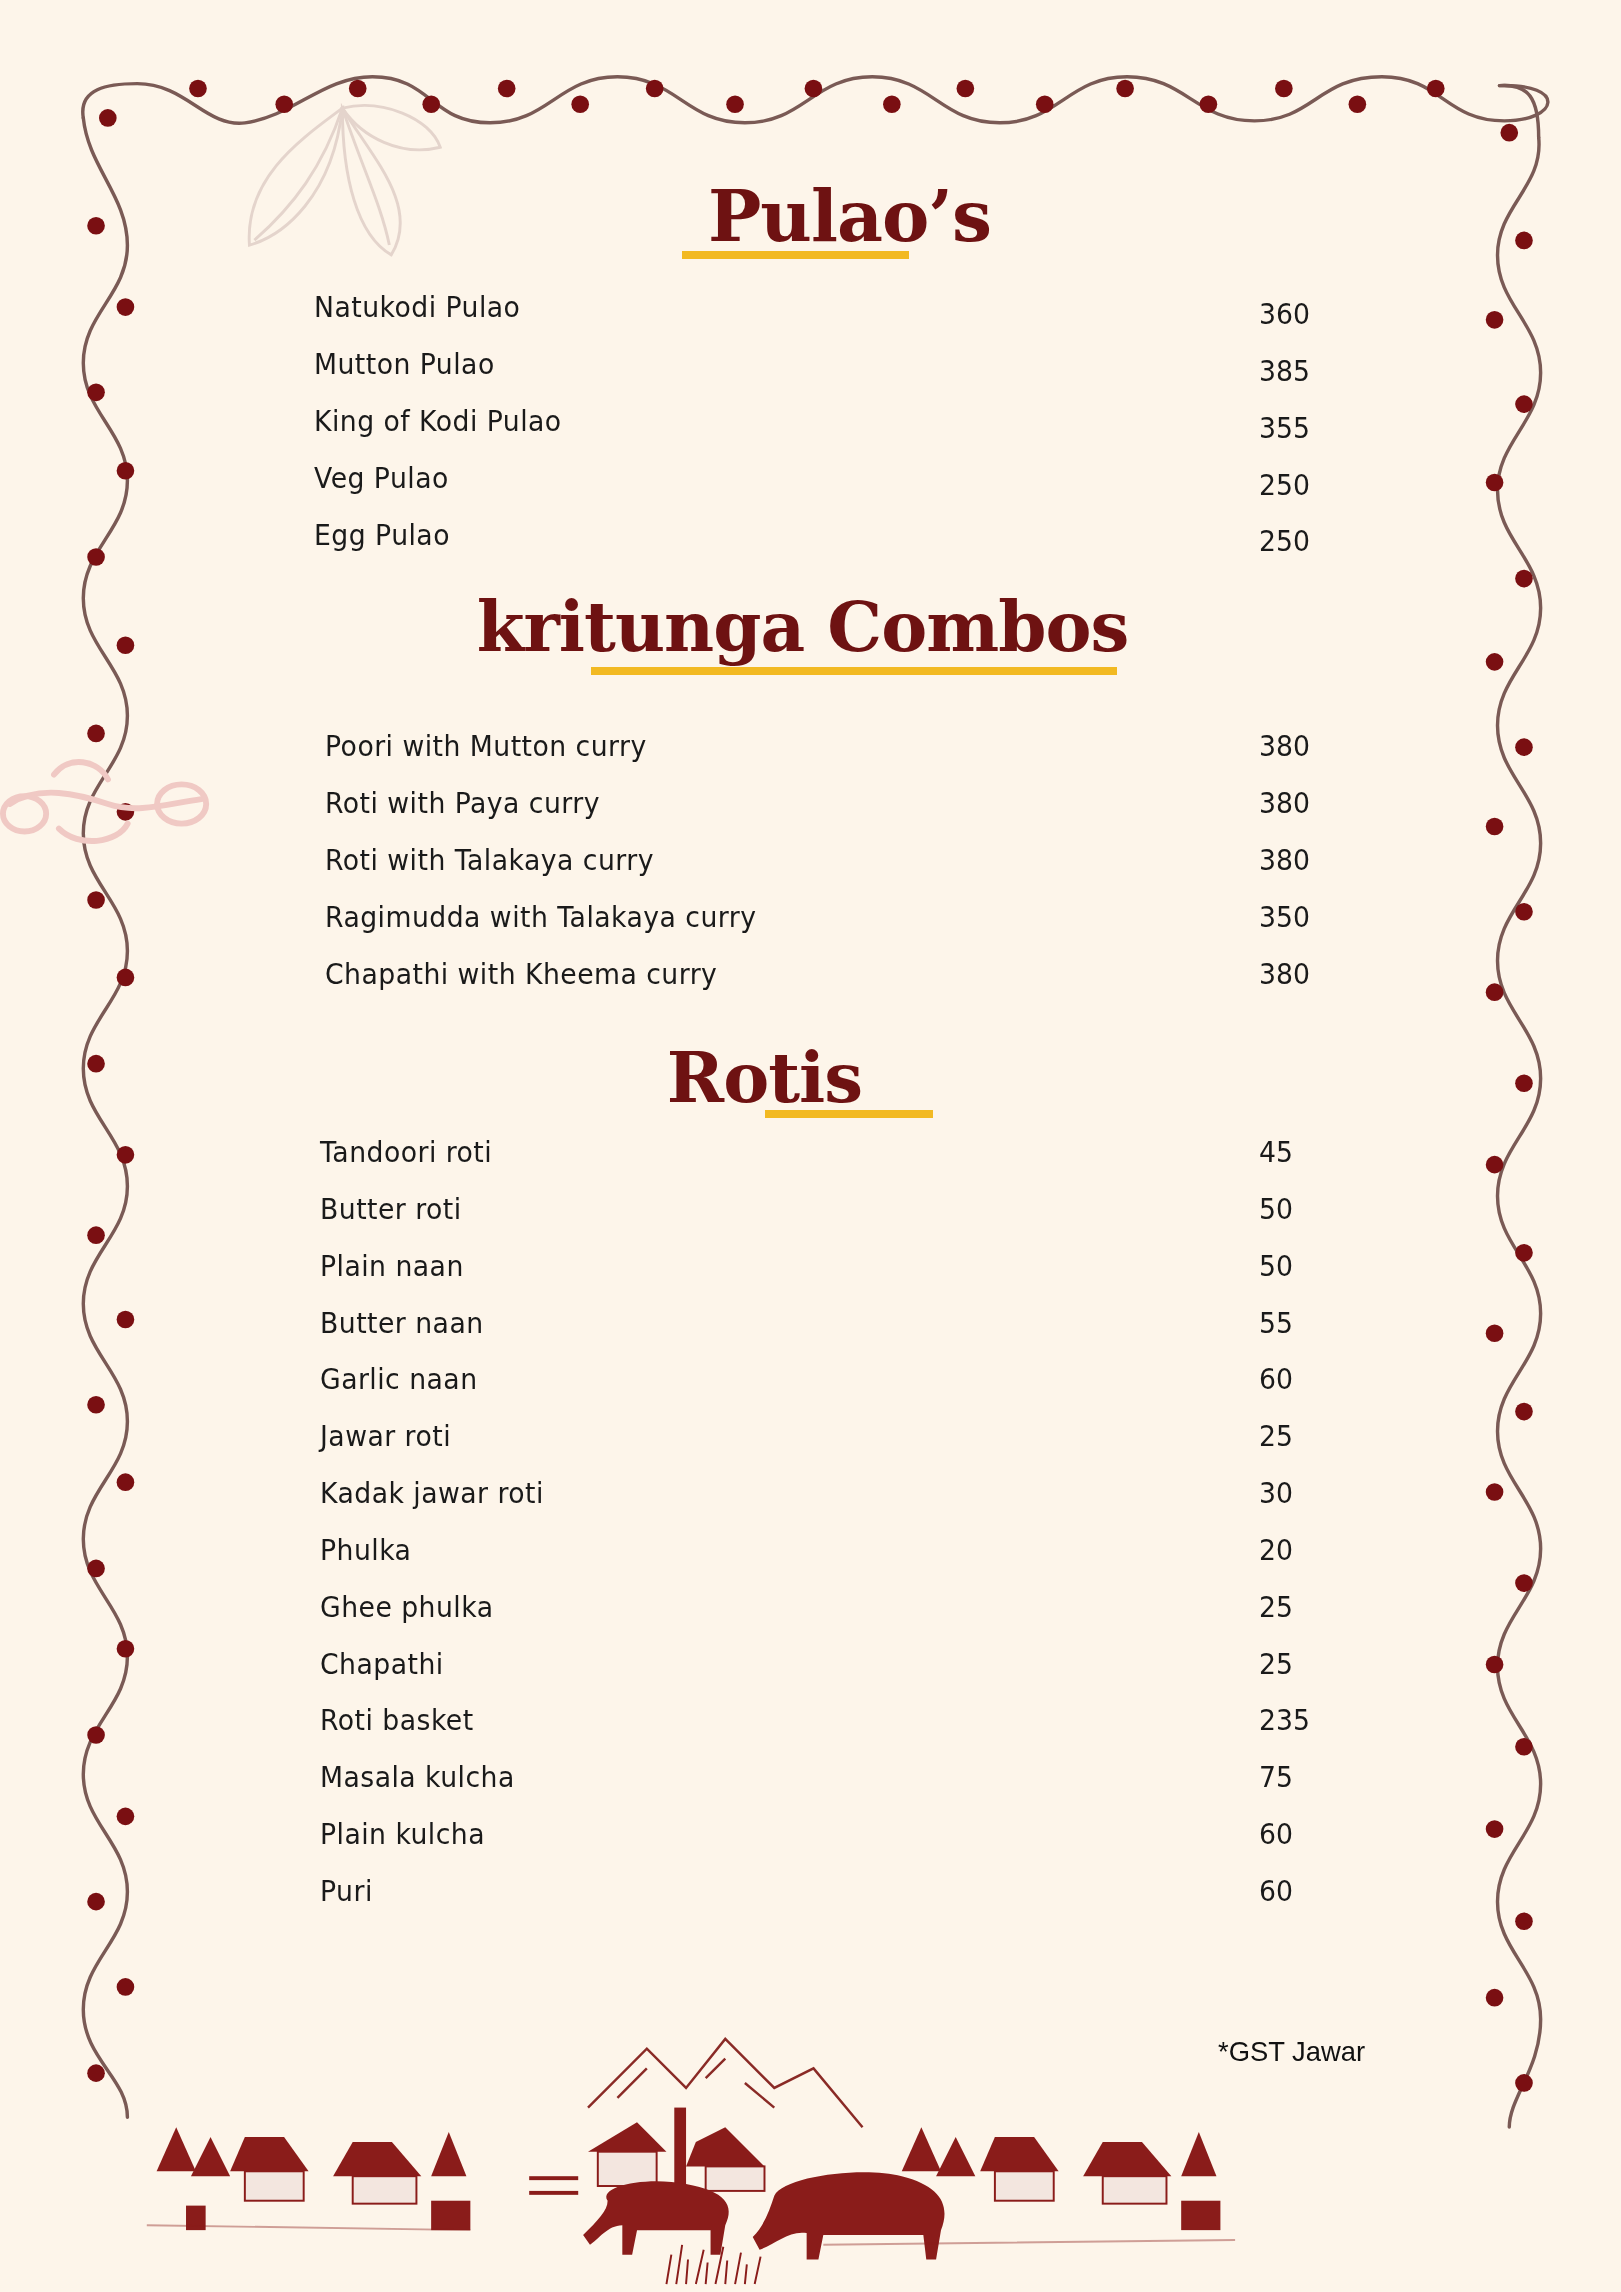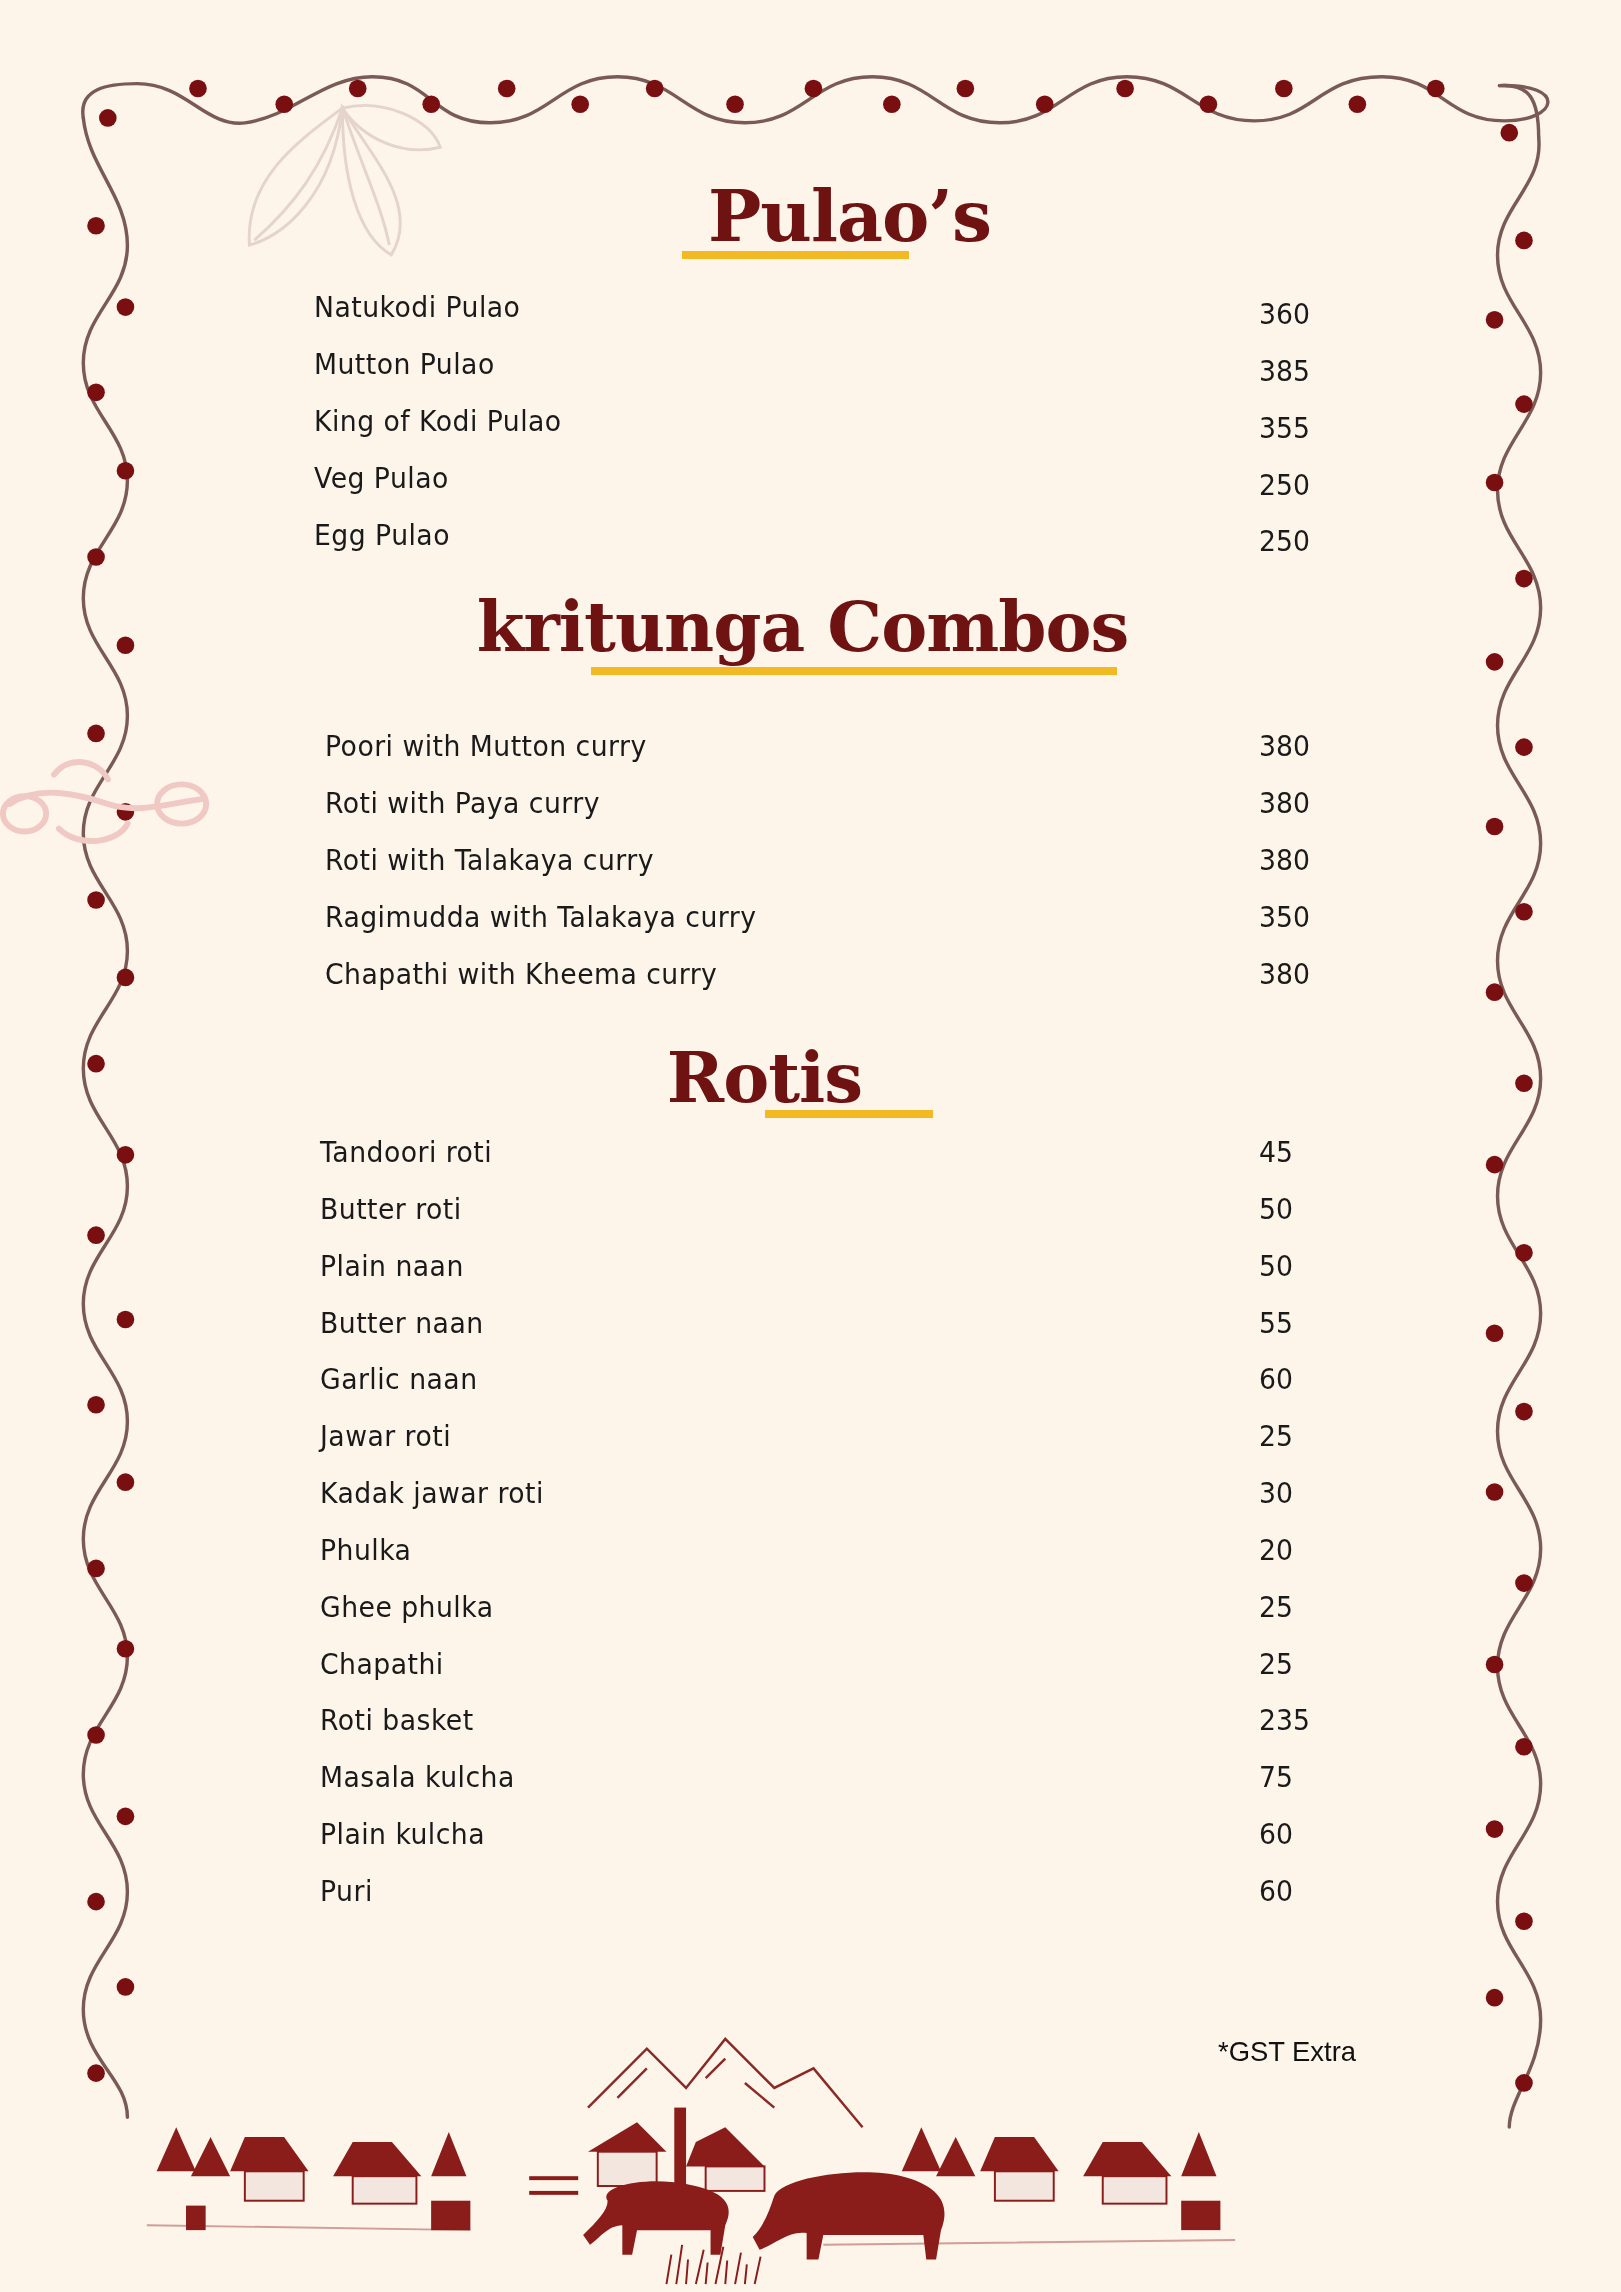--- a/index.html
+++ b/index.html
@@ -194,21 +194,21 @@
   <div class="item" style="left:320px; top:1703px;">Roti basket</div>
   <div class="price" style="left:1259px; top:1703px;">235</div>
   <div class="item" style="left:320px; top:1760px;">Masala kulcha</div>
   <div class="price" style="left:1259px; top:1760px;">75</div>
   <div class="item" style="left:320px; top:1817px;">Plain kulcha</div>
   <div class="price" style="left:1259px; top:1817px;">60</div>
   <div class="item" style="left:320px; top:1874px;">Puri</div>
   <div class="price" style="left:1259px; top:1874px;">60</div>
 </div>
 
-<div class="gst">*GST Extra</div>
+<div class="gst">*GST Jawar</div>
 
 <svg class="scene" viewBox="0 0 1330 270" xmlns="http://www.w3.org/2000/svg">
   <g fill="none" stroke="#8a2a26" stroke-width="2.5">
 
     <path d="M460 80 L520 20 L560 60 L600 10 L650 60 L690 40 L740 100"></path>
     <path d="M490 70 L520 40 M580 50 L600 30 M620 55 L650 80"></path>
   </g>
   <g fill="#8a1c1a">
 
     <polygon points="20,145 40,100 60,145"></polygon>

